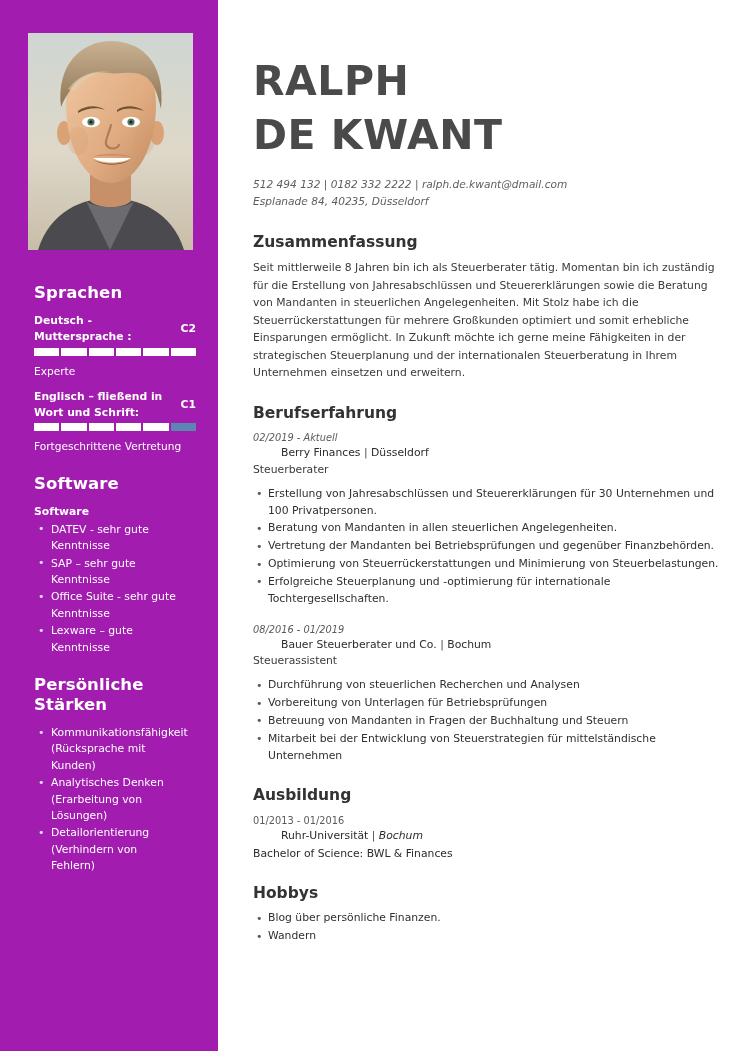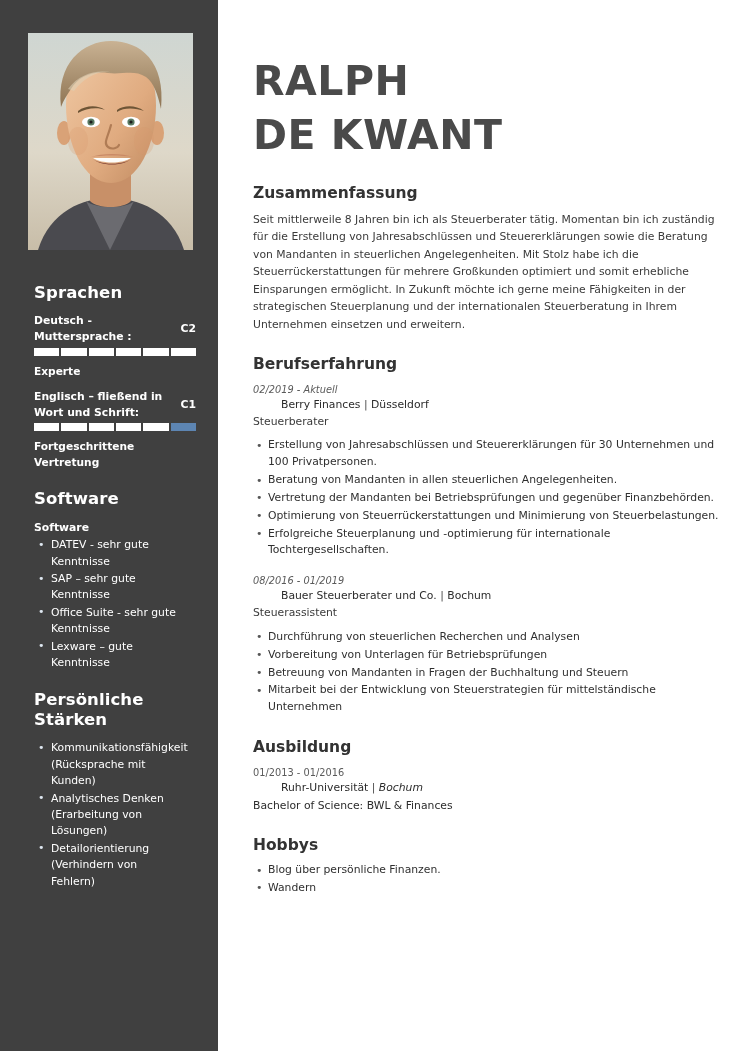--- a/index.html
+++ b/index.html
@@ -17,21 +17,21 @@
     position: relative;
     width: 750px; height: 1061px;
     background: #ffffff;
   }
 
   
   .sidebar {
     position: absolute;
     left: 0; top: 0;
     width: 218px; height: 1051px;
-    background: #404040;
+    background: #a21caf;
     color: #ffffff;
     padding: 0;
   }
   .photo-wrap {
     position: absolute;
     left: 28px; top: 33px;
     width: 165px; height: 217px;
     background: #cfc7b8;
     overflow: hidden;
   }
@@ -75,21 +75,21 @@
     width: 162px;
   }
   .bar {
     height: 8px;
     flex: 1 1 0;
     background: #ffffff;
   }
   .bar.off { background: #5d85b2; }
   .lang-desc {
     font-size: 10.6px;
-    font-weight: 700;
+    font-weight: 400;
     color: #ffffff;
     line-height: 1.45;
     margin-top: 8px;
   }
   ul.side-list {
     list-style: none;
     margin: 2px 16px 0 0;
     padding: 0;
   }
   ul.side-list li {
@@ -314,20 +314,24 @@
     </div>
   </aside>
 
   <main class="main">
 
     <h1 class="name">
       <span>RALPH</span><br>
       <span>DE KWANT</span>
     </h1>
 
+    <div class="contact">
+      <div>512 494 132 | 0182 332 2222 | ralph.de.kwant@dmail.com</div>
+      <div>Esplanade 84, 40235, Düsseldorf</div>
+    </div>
 
     <section class="sec">
       <h2 class="sec-h">Zusammenfassung</h2>
       <p class="summary">Seit mittlerweile 8 Jahren bin ich als Steuerberater tätig. Momentan bin ich zuständig für die Erstellung von Jahresabschlüssen und Steuererklärungen sowie die Beratung von Mandanten in steuerlichen Angelegenheiten. Mit Stolz habe ich die Steuerrückerstattungen für mehrere Großkunden optimiert und somit erhebliche Einsparungen ermöglicht. In Zukunft möchte ich gerne meine Fähigkeiten in der strategischen Steuerplanung und der internationalen Steuerberatung in Ihrem Unternehmen einsetzen und erweitern.</p>
     </section>
 
     <section class="sec">
       <h2 class="sec-h">Berufserfahrung</h2>
 
       <div class="entry">

